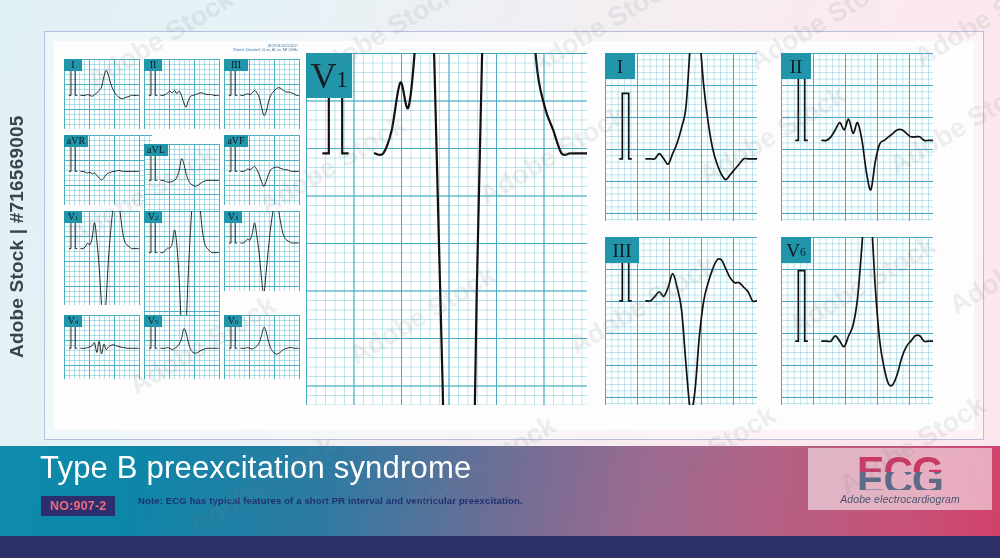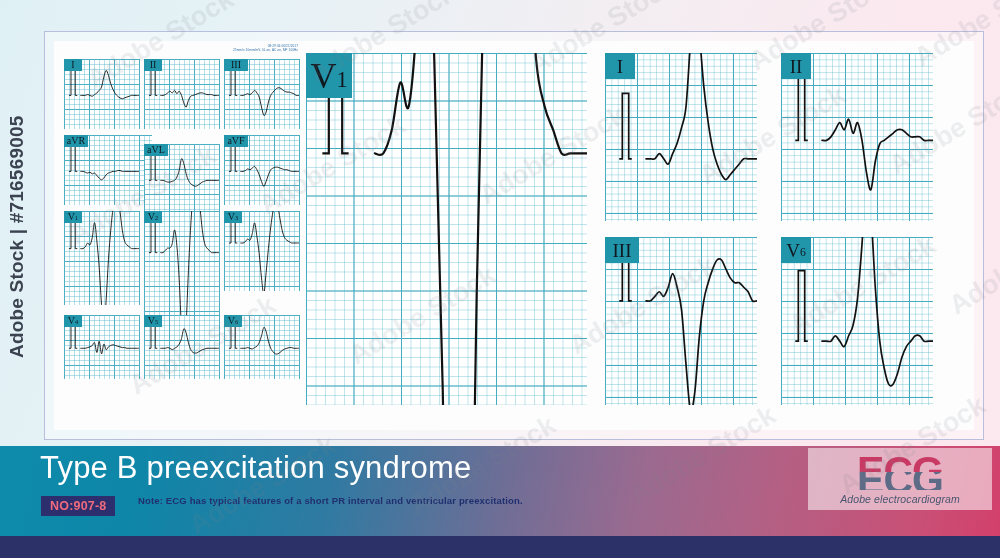--- a/index.html
+++ b/index.html
@@ -340,21 +340,21 @@
           <path d="M 14.250000000000004 104.16 L 17.328000000000003 104.16 L 17.328000000000003 33.599999999999994 L 23.712000000000003 33.599999999999994 L 23.712000000000003 104.16 L 26.790000000000003 104.16" fill="none" stroke="#111111" stroke-width="1.7" stroke-linejoin="miter"></path>
           <path d="M 41.04 104.16 C 41.78 104.16, 44.00 104.16, 45.48 104.16 C 46.96 104.16, 48.44 105.06, 49.92 104.16 C 51.40 103.26, 52.88 98.78, 54.36 98.78 C 55.83 98.78, 57.31 102.37, 58.79 104.16 C 60.27 105.95, 61.75 110.43, 63.23 109.54 C 64.71 108.64, 66.19 102.37, 67.67 98.78 C 69.15 95.20, 70.63 94.30, 72.11 88.03 C 73.59 81.76, 75.07 74.59, 76.55 61.15 C 78.03 47.71, 79.51 27.10, 80.99 7.39 C 82.47 -12.32, 83.94 -51.74, 85.42 -57.12 C 86.90 -62.50, 88.38 -42.78, 89.86 -24.86 C 91.34 -6.94, 92.82 28.90, 94.30 50.40 C 95.78 71.90, 97.26 90.72, 98.74 104.16 C 100.22 117.60, 101.70 123.87, 103.18 131.04 C 104.66 138.21, 106.14 144.48, 107.62 147.17 C 109.10 149.86, 110.57 148.96, 112.05 147.17 C 113.53 145.38, 115.01 140.90, 116.49 136.42 C 117.97 131.94, 119.45 124.77, 120.93 120.29 C 122.41 115.81, 123.89 112.22, 125.37 109.54 C 126.85 106.85, 128.33 105.95, 129.81 104.16 C 131.29 102.37, 132.77 99.68, 134.25 98.78 C 135.73 97.89, 137.21 97.89, 138.68 98.78 C 140.16 99.68, 141.64 103.26, 143.12 104.16 C 144.60 105.06, 146.08 104.16, 147.56 104.16 C 149.04 104.16, 151.26 104.16, 152.00 104.16" fill="none" stroke="#111111" stroke-width="1.7" stroke-linecap="round" stroke-linejoin="round"></path>
         </svg>
       </div>
 
   </div>
 </div>
 
 <div id="banner">
   <div id="banner-title">Type B preexcitation syndrome</div>
-  <div id="no-badge">NO:907-8</div>
+  <div id="no-badge">NO:907-2</div>
   <div id="caption-block">
     <div id="caption-line2">Note: ECG has typical features of a short PR interval and ventricular preexcitation.</div>
   </div>
 
   <div id="logo-box">
     <div id="logo-word">
       <span class="base" style="visibility:hidden">ECG</span>
       <span class="half">ECG</span>
       <span class="half2">
           <span>ECG</span>

